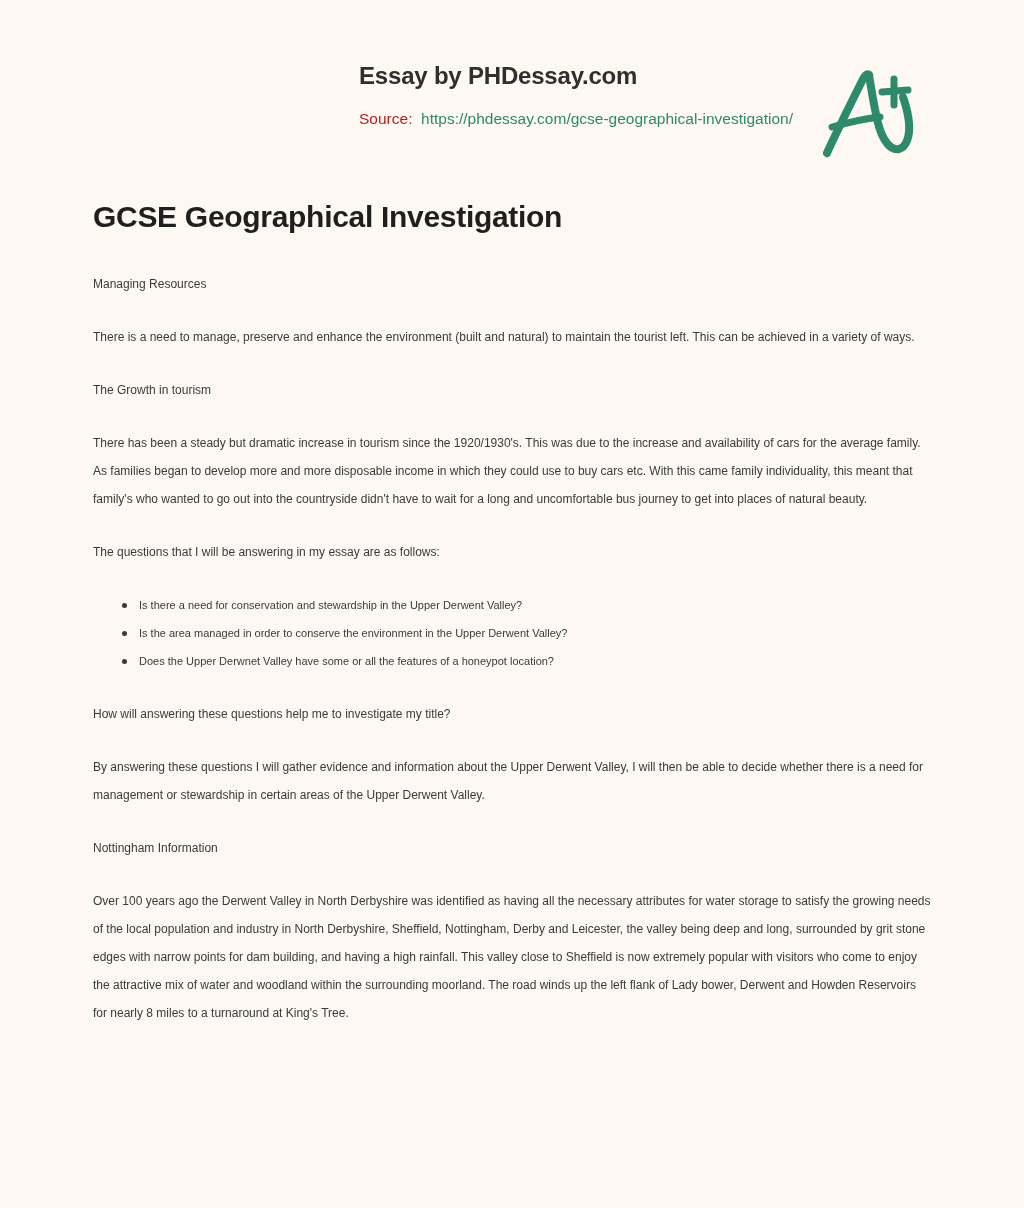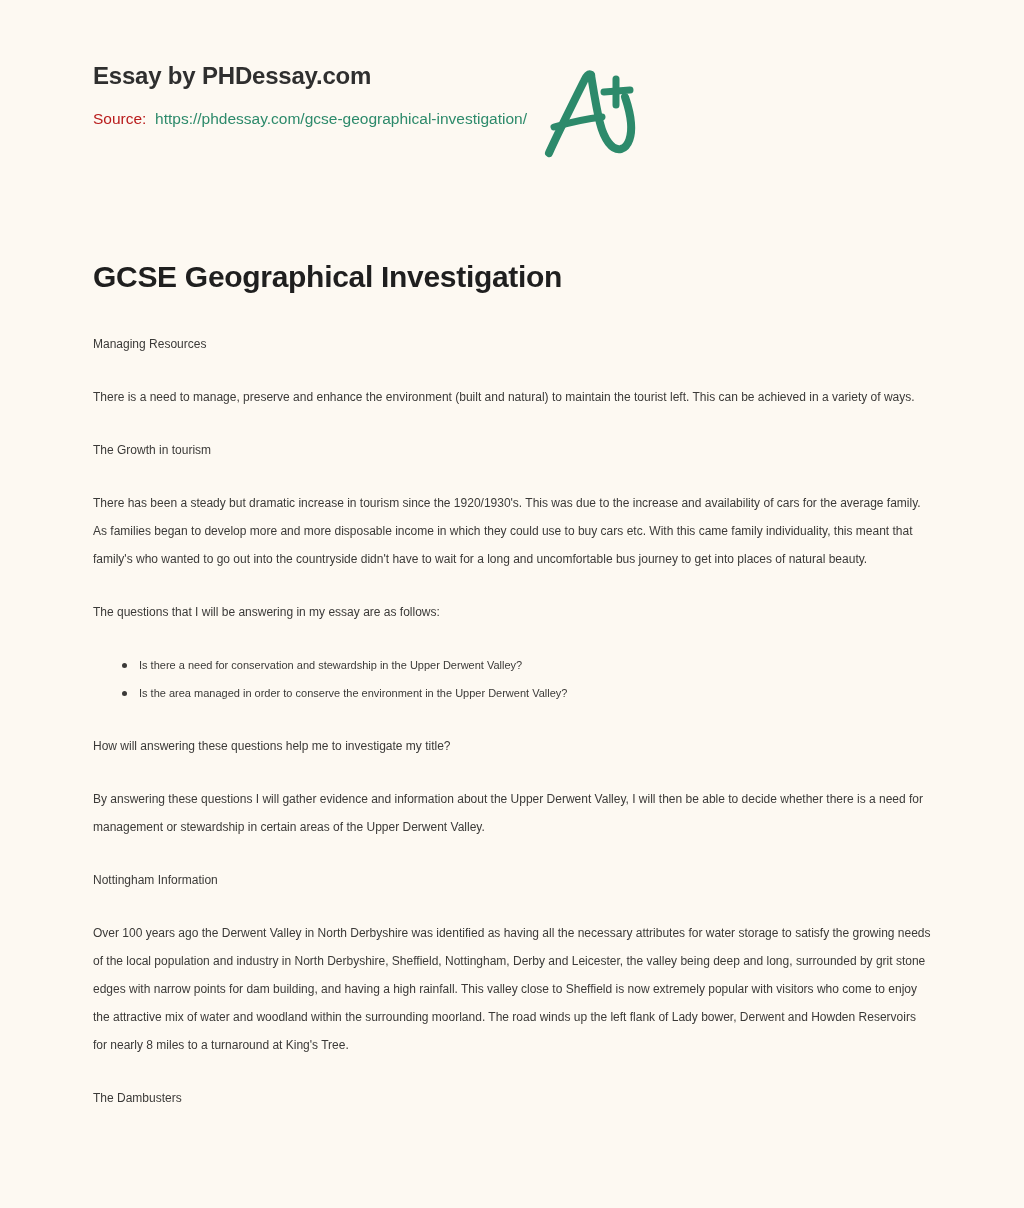--- a/index.html
+++ b/index.html
@@ -22,21 +22,22 @@
     padding: 0 93px 0 93px;
     position: relative;
     background: #fdf9f2;
   }
 
   
   .site-header {
     padding-top: 62px;
     display: flex;
     align-items: flex-start;
-    justify-content: flex-start;
+    justify-content: flex-end;
+    gap: 12px;
   }
   .header-left {
     display: block;
   }
   .brand-line {
     font-size: 24px;
     font-weight: 700;
     color: #2f2f2f;
     letter-spacing: -0.2px;
     line-height: 1.2;
@@ -66,21 +67,21 @@
     display: flex;
     align-items: center;
     justify-content: center;
   }
   .logo-wrap svg {
     display: block;
   }
 
   
   .article {
-    margin-top: 98px;
+    margin-top: 38px;
     width: 838px;
   }
   .article-title {
     font-size: 30px;
     font-weight: 600;
     color: #1f1f1f;
     letter-spacing: -0.3px;
     line-height: 1.25;
     margin: 0 0 34px 0;
   }
@@ -163,27 +164,27 @@
 
     <p class="para">The Growth in tourism</p>
 
     <p class="para">There has been a steady but dramatic increase in tourism since the 1920/1930's. This was due to the increase and availability of cars for the average family. As families began to develop more and more disposable income in which they could use to buy cars etc. With this came family individuality, this meant that family's who wanted to go out into the countryside didn't have to wait for a long and uncomfortable bus journey to get into places of natural beauty.</p>
 
     <p class="para">The questions that I will be answering in my essay are as follows:</p>
 
     <ul class="bullets">
       <li>Is there a need for conservation and stewardship in the Upper Derwent Valley?</li>
       <li>Is the area managed in order to conserve the environment in the Upper Derwent Valley?</li>
+      <li> Does the Upper Derwnet Valley have some or all the features of a honeypot location?</li>
     </ul>
 
     <p class="para">How will answering these questions help me to investigate my title?</p>
 
     <p class="para">By answering these questions I will gather evidence and information about the Upper Derwent Valley, I will then be able to decide whether there is a need for management or stewardship in certain areas of the Upper Derwent Valley.</p>
 
     <p class="para">Nottingham Information</p>
 
     <p class="para">Over 100 years ago the Derwent Valley in North Derbyshire was identified as having all the necessary attributes for water storage to satisfy the growing needs of the local population and industry in North Derbyshire, Sheffield, Nottingham, Derby and Leicester, the valley being deep and long, surrounded by grit stone edges with narrow points for dam building, and having a high rainfall. This valley close to Sheffield is now extremely popular with visitors who come to enjoy the attractive mix of water and woodland within the surrounding moorland. The road winds up the left flank of Lady bower, Derwent and Howden Reservoirs for nearly 8 miles to a turnaround at King's Tree.</p>
 
-    <p class="para">The Dambusters</p>
 
   </div>
 
 </div>
 
 </body></html>

